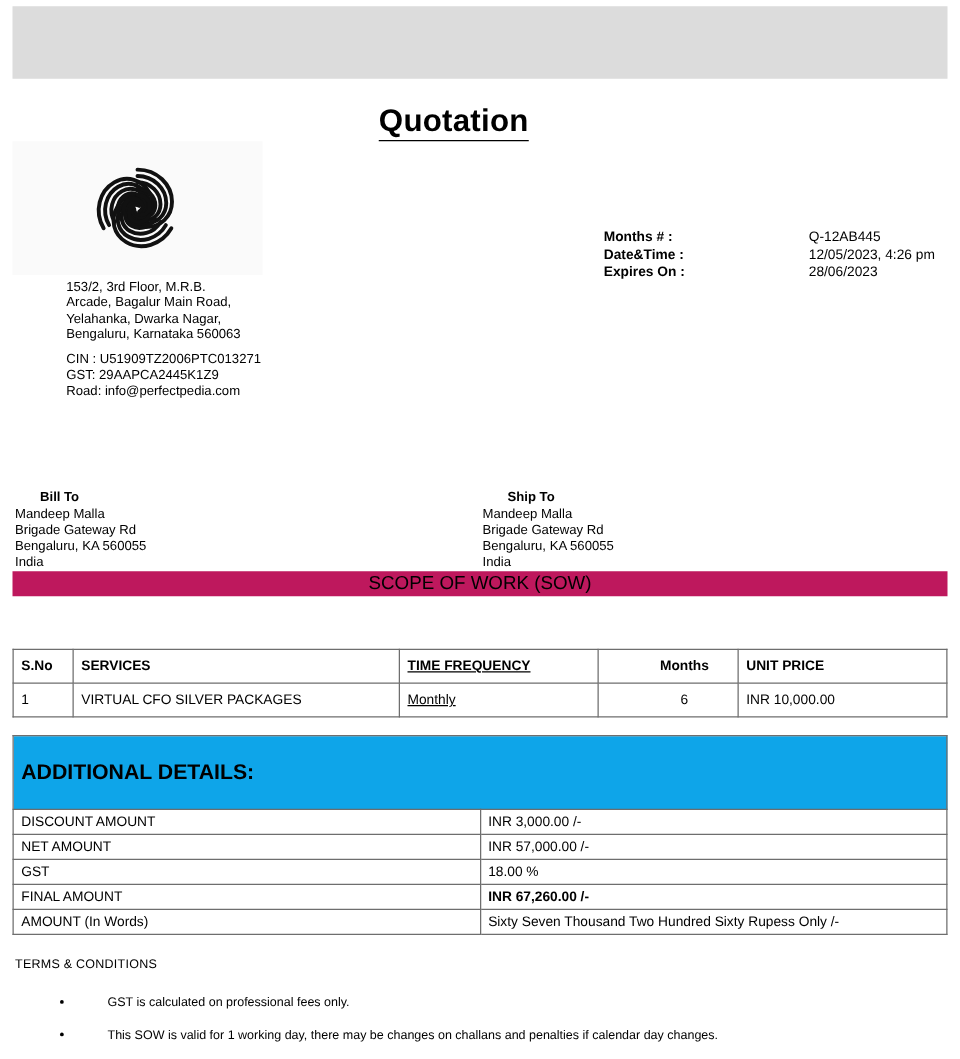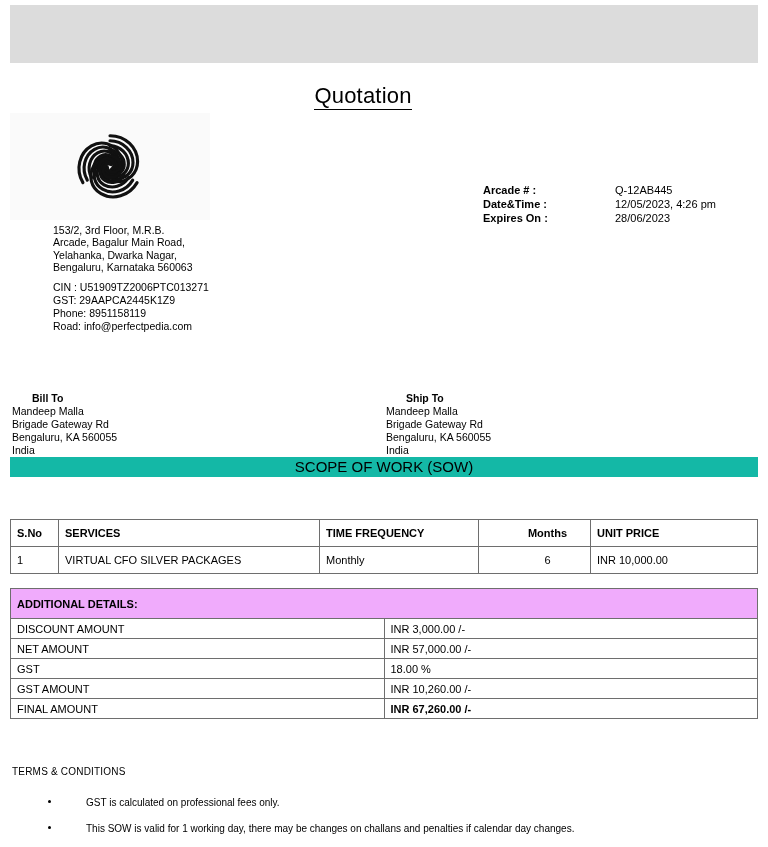--- a/index.html
+++ b/index.html
@@ -31,22 +31,22 @@
     background: #dcdcdc;
   }
 
   
   .doc-title {
     position: absolute;
     left: 0;
     top: 83px;
     width: 726px;
     text-align: center;
-    font-size: 22px;
-    font-weight: normal;
+    font-size: 25px;
+    font-weight: bold;
     letter-spacing: 0.2px;
   }
   .doc-title span {
     border-bottom: 1px solid #000;
     padding-bottom: 1px;
   }
 
   
   .logo-box {
     position: absolute;
@@ -81,21 +81,21 @@
     top: 183px;
     font-size: 11px;
     line-height: 14px;
   }
   .quote-meta .row { display: flex; }
   .quote-meta .lbl {
     width: 132px;
     font-weight: bold;
     white-space: nowrap;
   }
-  .quote-meta .val { white-space: nowrap; }
+  .quote-meta .val { white-space: nowrap; margin-left: 32px; }
 
   
   .party {
     position: absolute;
     top: 392px;
     font-size: 10.5px;
     line-height: 13px;
   }
   .party.bill { left: 12px; }
   .party.ship { left: 386px; }
@@ -105,21 +105,21 @@
     padding-left: 20px;
   }
 
   
   .sow-banner {
     position: absolute;
     left: 10px;
     top: 457px;
     width: 748px;
     height: 20px;
-    background: #14b8a6;
+    background: #be185d;
     text-align: center;
     font-size: 15px;
     line-height: 20px;
   }
 
   
   table {
     border-collapse: collapse;
     table-layout: fixed;
   }
@@ -136,42 +136,42 @@
     text-align: left;
     vertical-align: middle;
     height: 18px;
   }
   .svc-table th {
     font-weight: bold;
     font-size: 11px;
     margin-top: 42px;
   }
   .svc-table .c-sno    { width: 35px; }
-  .svc-table .c-freq   { width: 146px; }
+  .svc-table .c-freq   { width: 146px; text-decoration: underline; }
   .svc-table .c-months { width: 73px; text-align: center; padding-left: 32px; }
   .svc-table .c-price  { width: 154px; }
 
   .add-table {
     position: absolute;
     left: 10px;
     top: 588px;
     width: 748px;
     font-size: 11px;
   }
   .add-table td {
     border: 1px solid #6e6e6e;
     padding: 2px 6px;
     height: 15px;
     vertical-align: middle;
   }
   .add-table .hdr-cell {
-    background: #f0abfc;
-    font-weight: bold;
-    font-size: 11px;
-    padding: 6px 6px;
+    background: #0ea5e9;
+    font-weight: bold;
+    font-size: 17px;
+    padding: 19px 6px;
     height: 17px;
   }
   .add-table .k { width: 374px; }
   .add-table .v-bold { font-weight: bold; }
 
   
   .terms-head {
     position: absolute;
     left: 12px;
     top: 766px;
@@ -255,27 +255,26 @@
 
   <div class="company-addr">
     <div class="addr-lines">
       <div>153/2, 3rd Floor, M.R.B.</div>
       <div>Arcade, Bagalur Main Road,</div>
       <div>Yelahanka, Dwarka Nagar,</div>
       <div>Bengaluru, Karnataka 560063</div>
     </div>
     <div class="meta-line">CIN : U51909TZ2006PTC013271</div>
     <div class="meta-line">GST: 29AAPCA2445K1Z9</div>
-    <div class="meta-line">Phone: 8951158119</div>
     <div class="meta-line">Road: info@perfectpedia.com</div>
   </div>
 
   <div class="quote-meta">
     <div class="row">
-      <div class="lbl">Arcade # :</div>
+      <div class="lbl">Months # :</div>
       <div class="val">Q-12AB445</div>
     </div>
     <div class="row">
       <div class="lbl">Date&amp;Time :</div>
       <div class="val">12/05/2023, 4:26 pm</div>
     </div>
     <div class="row">
       <div class="lbl">Expires On :</div>
       <div class="val">28/06/2023</div>
     </div>
@@ -331,26 +330,26 @@
       </tr>
       <tr>
         <td class="k">NET AMOUNT</td>
         <td>INR 57,000.00 /-</td>
       </tr>
       <tr>
         <td class="k">GST</td>
         <td>18.00 %</td>
       </tr>
       <tr>
-        <td class="k">GST AMOUNT</td>
-        <td>INR 10,260.00 /-</td>
-      </tr>
-      <tr>
         <td class="k">FINAL AMOUNT</td>
         <td class="v-bold">INR 67,260.00 /-</td>
+      </tr>
+      <tr>
+        <td class="k">AMOUNT (In Words)</td>
+        <td>Sixty Seven Thousand Two Hundred Sixty Rupess Only /-</td>
       </tr>
     </tbody>
   </table>
 
   <div class="terms-head">TERMS &amp; CONDITIONS</div>
 
   <div class="terms-list">
     <div class="item">
       <span class="bullet"></span>
       <span class="txt">GST is calculated on professional fees only.</span>

